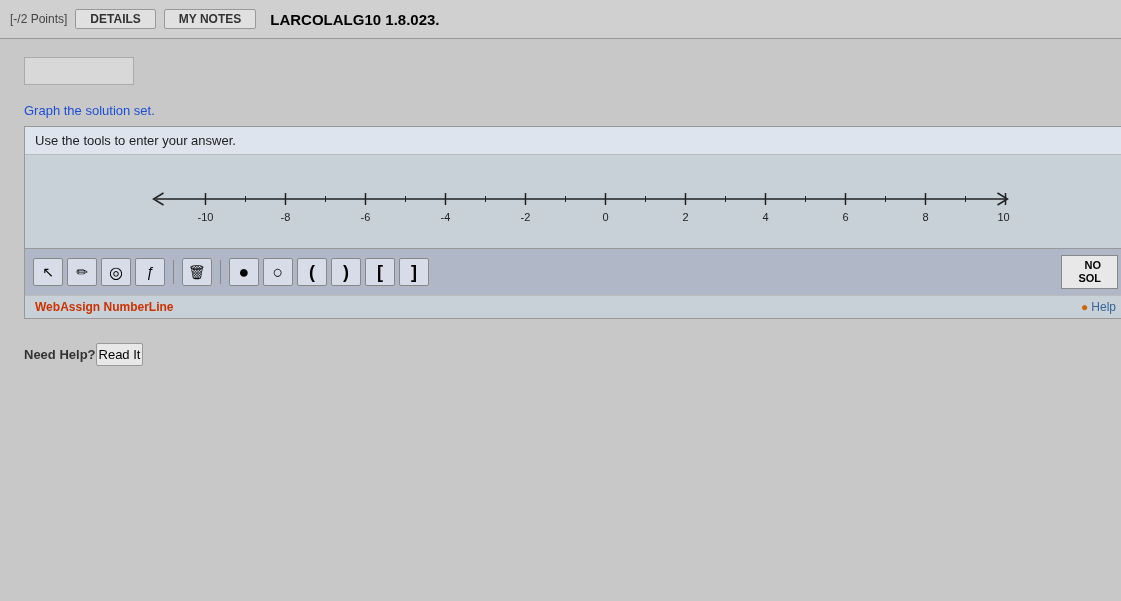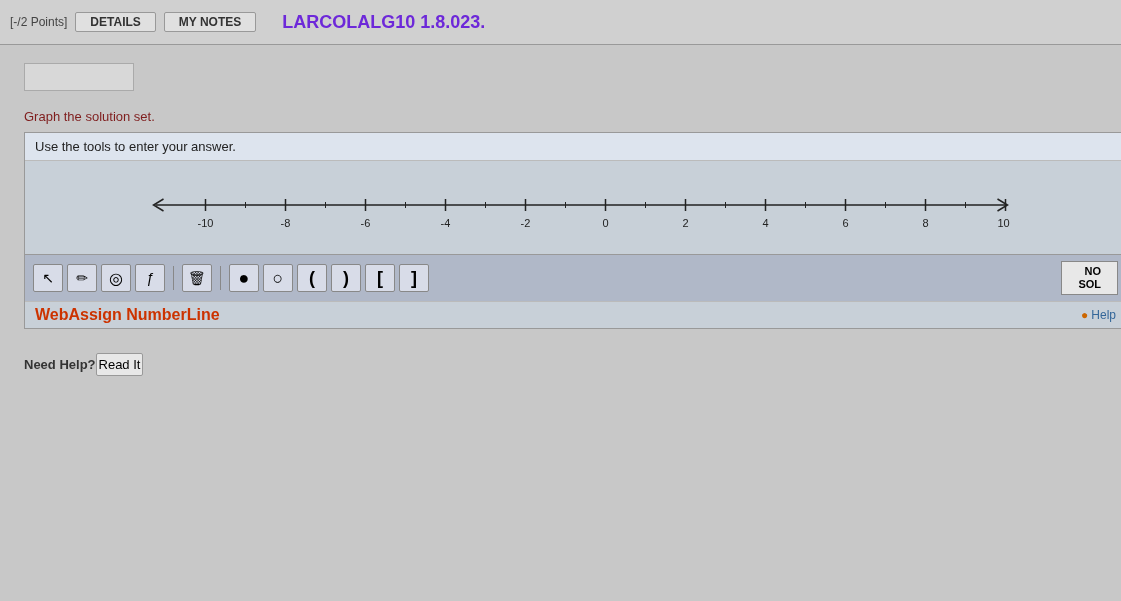--- a/index.html
+++ b/index.html
@@ -7,44 +7,44 @@
       background: #c8c8c8;
       font-family: Arial, sans-serif;
       font-size: 14px;
       width: 1121px;
       height: 601px;
       overflow: hidden;
     }
 
     .top-bar {
       background: #d0d0d0;
-      height: 45px;
+      height: 39px;
       display: flex;
       align-items: center;
       padding: 0 10px;
       gap: 8px;
       border-bottom: 1px solid #999;
     }
 
     .top-btn {
       background: #e0e0e0;
       border: 1px solid #999;
       padding: 2px 14px;
       font-size: 12px;
       font-weight: bold;
       cursor: pointer;
       color: #333;
       border-radius: 2px;
     }
 
     .top-label {
-      font-size: 18px;
-      font-weight: bold;
-      color: #6d28d9;
-      margin-left: 18px;
+      font-size: 15px;
+      font-weight: bold;
+      color: #000000;
+      margin-left: 6px;
     }
 
     .main-content {
       background: #c8c8c8;
       padding: 18px 24px 10px 24px;
     }
 
     .problem-label {
       font-size: 13px;
       color: #222;
@@ -61,21 +61,21 @@
     .answer-box {
       width: 110px;
       height: 28px;
       background: #d8d8d8;
       border: 1px solid #aaa;
       margin-bottom: 18px;
     }
 
     .graph-label {
       font-size: 13px;
-      color: #7f1d1d;
+      color: #1d4ed8;
       margin-bottom: 8px;
     }
 
     .graph-container {
       background: #c4b5fd;
       border: 1px solid #999;
       padding: 0;
       width: 1103px;
     }
 
@@ -143,21 +143,21 @@
     .graph-footer {
       background: #c8d0d8;
       padding: 4px 10px;
       display: flex;
       align-items: center;
       justify-content: space-between;
       border-top: 1px solid #bbb;
     }
 
     .webassign-label {
-      font-size: 16px;
+      font-size: 12px;
       color: #333;
     }
 
     .webassign-label span {
       color: #cc3300;
       font-weight: bold;
     }
 
     .help-btn {
       font-size: 12px;

